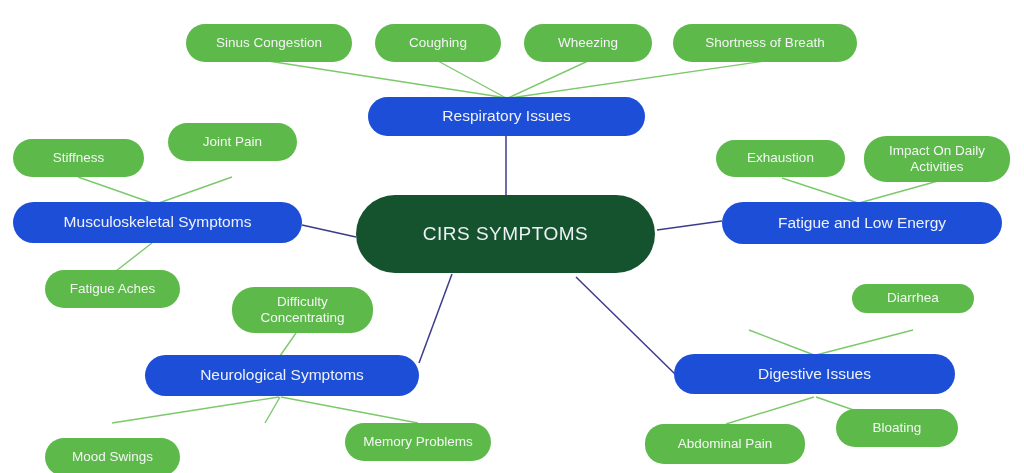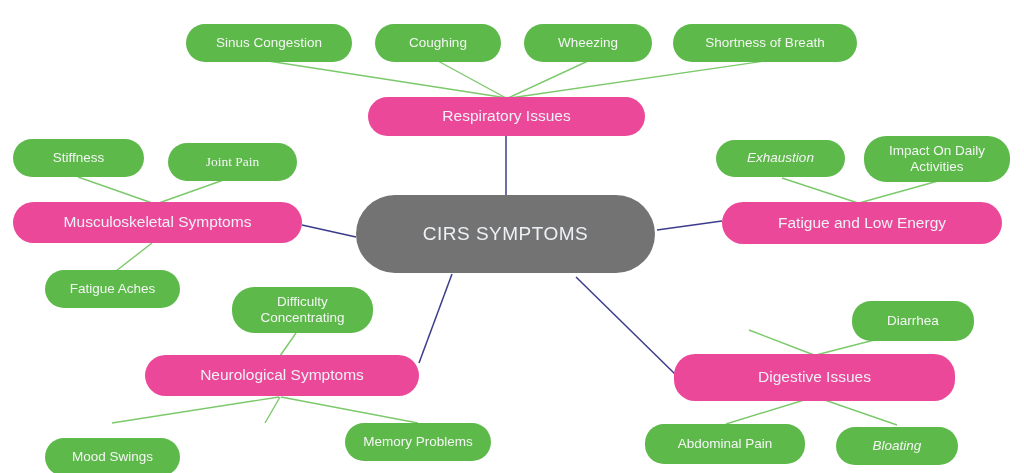--- a/index.html
+++ b/index.html
@@ -34,28 +34,28 @@
     background: #5cb94a;
     height: 38px;
     border-radius: 19px;
     font-size: 13.5px;
   }
   .leaf.tall {
     height: 46px;
     border-radius: 22px;
   }
   .branch {
-    background: #ec4899;
+    background: #1d4ed8;
     height: 41px;
     border-radius: 21px;
     font-size: 15.5px;
     color: #eef1f6;
   }
   .center-node {
-    background: #737373;
+    background: #14532d;
     height: 78px;
     border-radius: 39px;
     font-size: 19px;
     letter-spacing: 0.5px;
     color: #eef1f6;
   }
 </style>
 </head>
 <body>
 
@@ -91,30 +91,30 @@
   <div class="node center-node" style="left:356px; top:195px; width:299px;">CIRS SYMPTOMS</div>
 
   <div class="node branch" style="left:368px; top:97px; width:277px; height:39px;">Respiratory Issues</div>
   <div class="node leaf" style="left:186px; top:24px; width:166px;">Sinus Congestion</div>
   <div class="node leaf" style="left:375px; top:24px; width:126px;">Coughing</div>
   <div class="node leaf" style="left:524px; top:24px; width:128px;">Wheezing</div>
   <div class="node leaf" style="left:673px; top:24px; width:184px;">Shortness of Breath</div>
 
   <div class="node branch" style="left:13px; top:202px; width:289px;">Musculoskeletal Symptoms</div>
   <div class="node leaf" style="left:13px; top:139px; width:131px;">Stiffness</div>
-  <div class="node leaf" style="left:168px; top:143px; width:129px;font-family:Liberation Serif, serif;">Joint Pain</div>
+  <div class="node leaf" style="left:168px; top:123px; width:129px;">Joint Pain</div>
   <div class="node leaf" style="left:45px; top:270px; width:135px;">Fatigue Aches</div>
 
   <div class="node branch" style="left:722px; top:202px; width:280px; height:42px;">Fatigue and Low Energy</div>
-  <div class="node leaf" style="left:716px; top:140px; width:129px; height:37px;font-style:italic;">Exhaustion</div>
+  <div class="node leaf" style="left:716px; top:140px; width:129px; height:37px;">Exhaustion</div>
   <div class="node leaf tall" style="left:864px; top:136px; width:146px;">Impact On Daily Activities</div>
 
   <div class="node branch" style="left:145px; top:355px; width:274px;">Neurological Symptoms</div>
   <div class="node leaf tall" style="left:232px; top:287px; width:141px;">Difficulty Concentrating</div>
   <div class="node leaf" style="left:45px; top:423px; width:135px;margin-top:15px;">Mood Swings</div>
   <div class="node leaf" style="left:345px; top:423px; width:146px;">Memory Problems</div>
 
-  <div class="node branch" style="left:674px; top:354px; width:281px; height:47px;">Digestive Issues</div>
-  <div class="node leaf" style="left:852px; top:301px; width:122px; height:40px;">Diarrhea</div>
+  <div class="node branch" style="left:674px; top:354px; width:281px; height:40px;">Digestive Issues</div>
+  <div class="node leaf" style="left:852px; top:284px; width:122px; height:29px;">Diarrhea</div>
   <div class="node leaf" style="left:645px; top:424px; width:160px; height:40px;">Abdominal Pain</div>
-  <div class="node leaf" style="left:836px; top:427px; width:122px;font-style:italic;">Bloating</div>
+  <div class="node leaf" style="left:836px; top:409px; width:122px;">Bloating</div>
 
 </div>
 
 </body></html>

